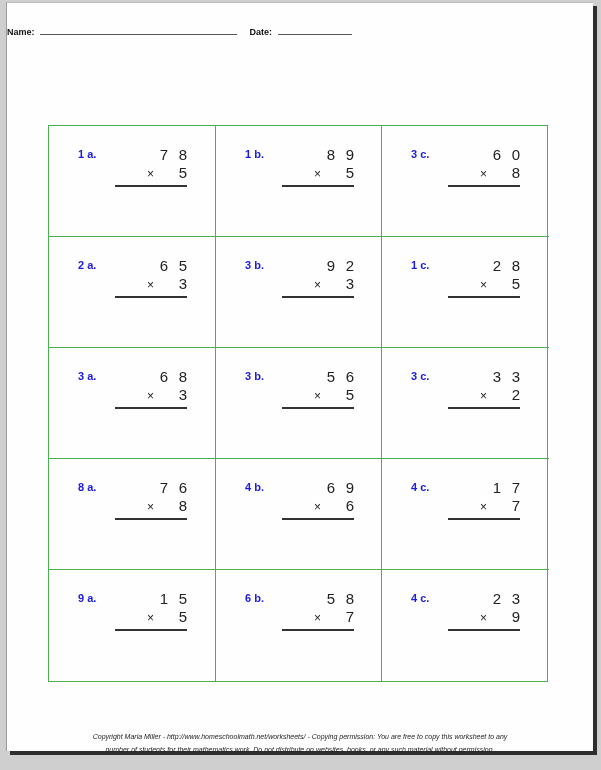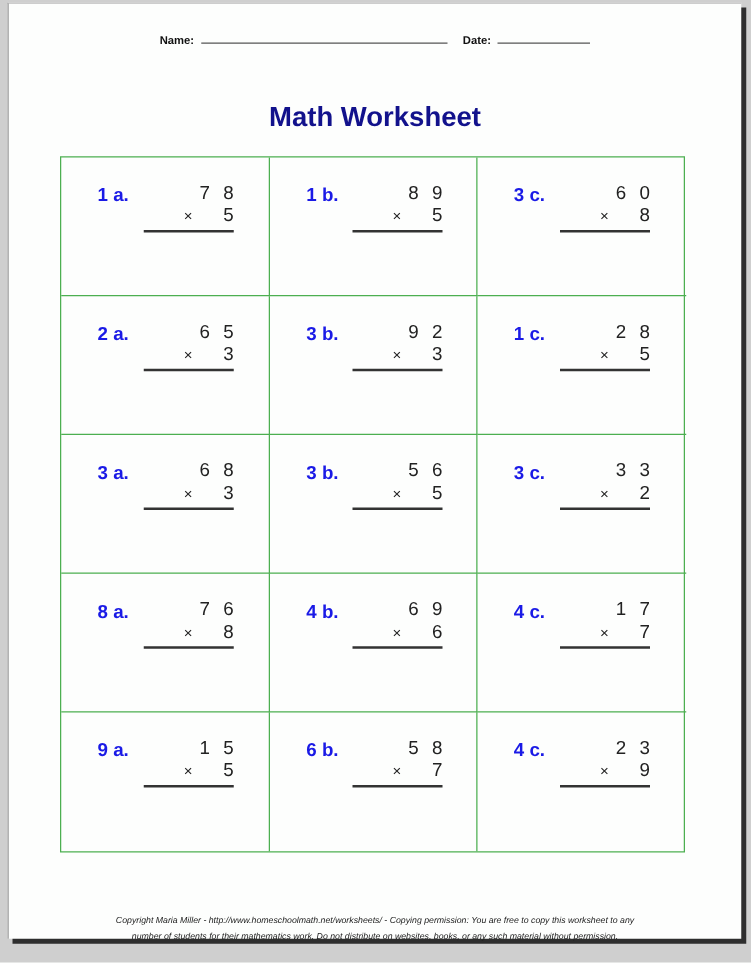--- a/index.html
+++ b/index.html
@@ -18,21 +18,21 @@
     .page {
       position: absolute; left: 6px; top: 2px;
       width: 587px; height: 749px;
       background: #fdfefd;
       border-left: 1px solid #9a9a9a;
       border-top: 1px solid #bdbdbd;
       box-sizing: border-box;
     }
     .header-line {
       position: absolute; top: 23px; left: 0; width: 100%;
-      text-align: center;
+      text-align: left;
       font-size: 9px; font-weight: bold; color: #111;
       white-space: nowrap;
     }
     .header-line .blank {
       display: inline-block;
       border-bottom: 1px solid #555;
       height: 8px;
       margin: 0 10px 0 3px;
       vertical-align: baseline;
     }
@@ -54,21 +54,21 @@
     }
     .cell {
       position: relative;
       border-right: 1.5px solid #4caf50;
       border-bottom: 1.5px solid #4caf50;
     }
     .cell.last-col { border-right: none; }
     .cell.last-row { border-bottom: none; }
     .label {
       position: absolute; left: 29px; top: 22px;
-      font-size: 15px; font-weight: bold; color: #1a1ae6;
+      font-size: 11px; font-weight: bold; color: #1a1ae6;
     }
     .problem {
       position: absolute; left: 66px; top: 20px;
       width: 72px;
     }
     .top-num, .bot-row {
       display: flex; justify-content: flex-end;
       font-size: 15px; color: #222; line-height: 18px;
     }
     .digit { display: inline-block; width: 13px; text-align: right; }
@@ -95,21 +95,20 @@
 <div class="page-shadow"></div>
 <div class="page">
 
   <div class="header-line">
     <span>Name:</span>
     <span class="blank name"></span>
     <span>Date:</span>
     <span class="blank date"></span>
   </div>
 
-  <div class="title">Math Worksheet</div>
 
   <div class="grid" id="grid">
       <div class="cell">
         <span class="label">1 a.</span>
         <div class="problem">
           <div class="top-num">
             <span class="digit">7</span>
             <span class="digit">8</span>
           </div>
           <div class="bot-row">

